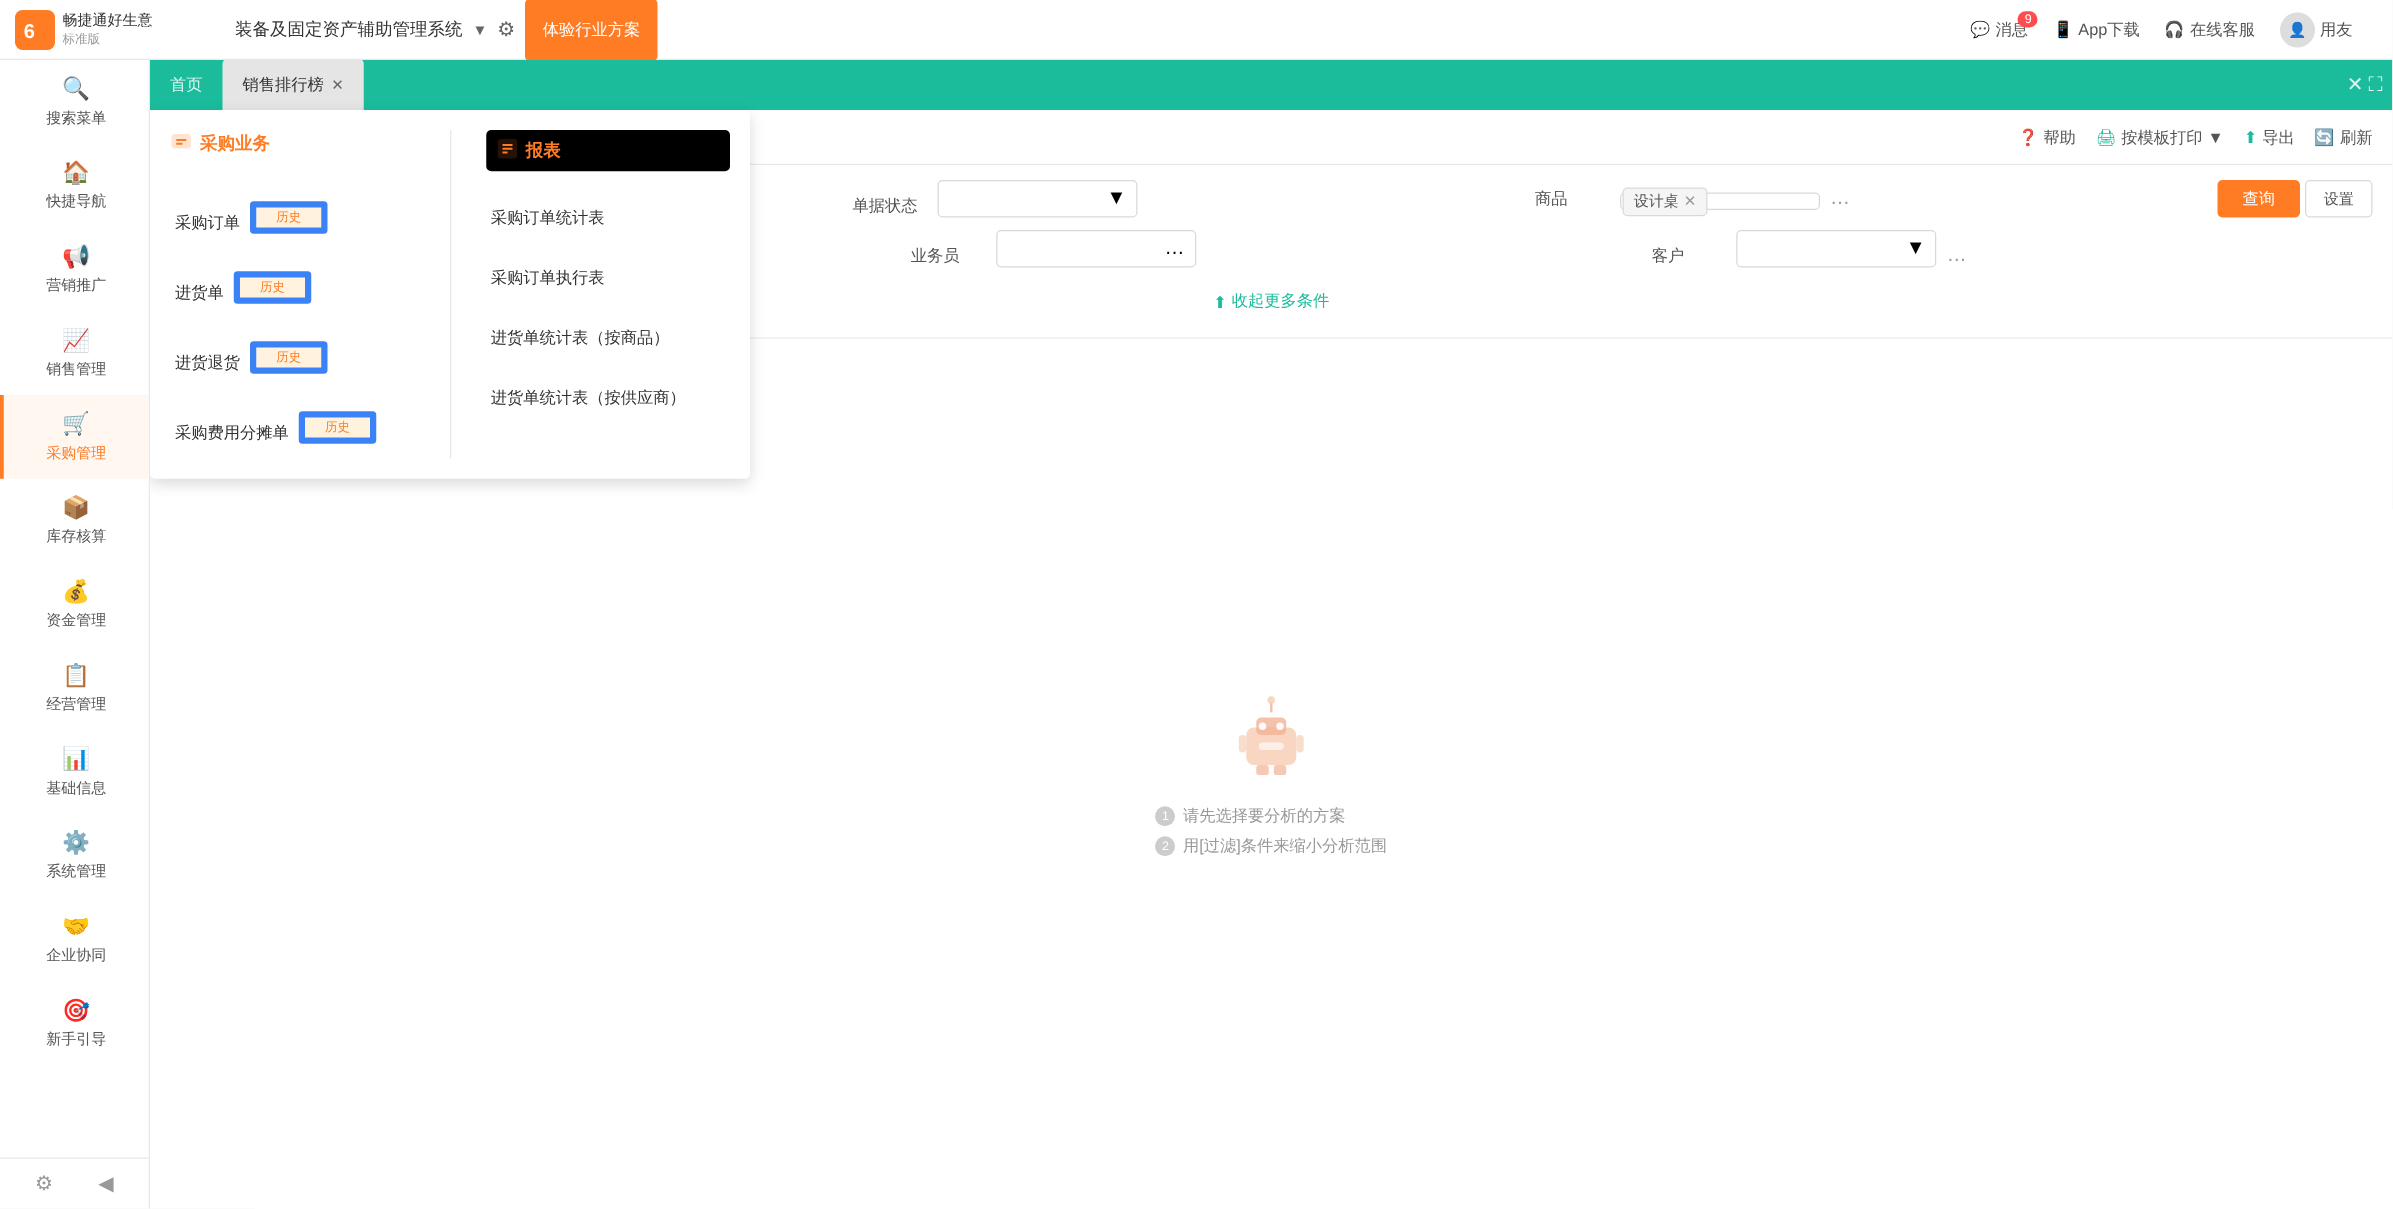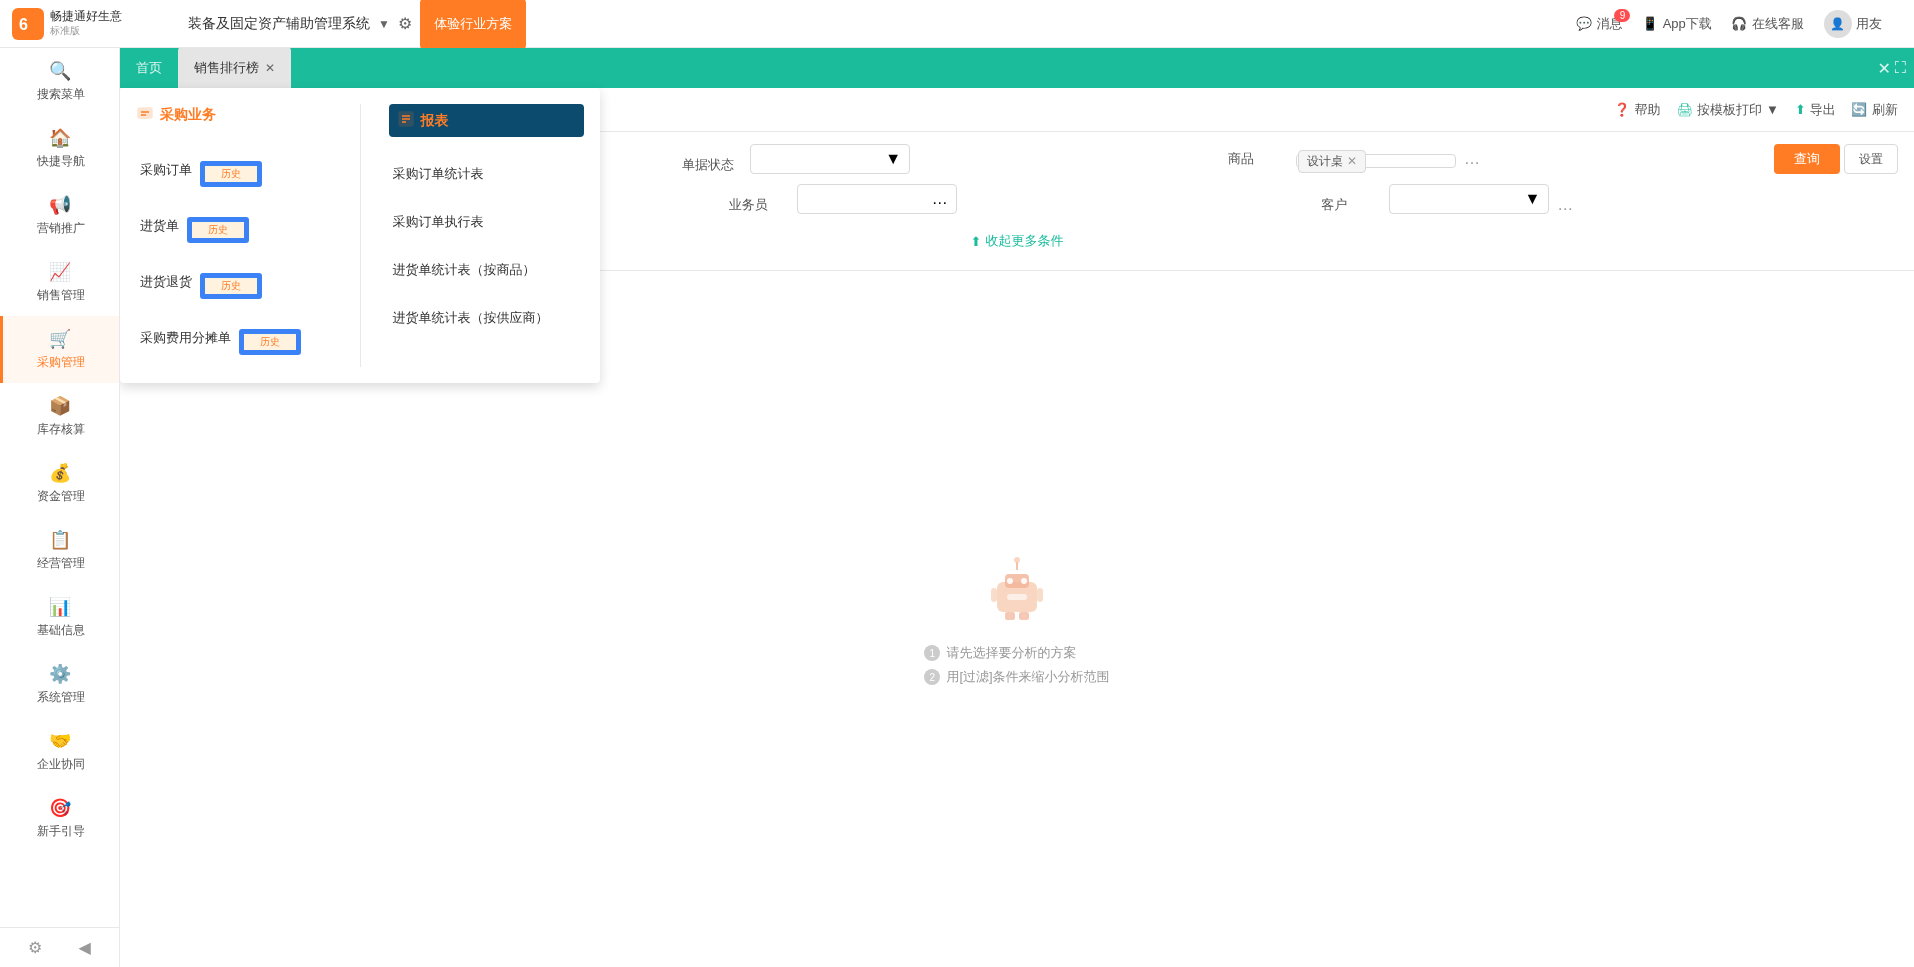--- a/index.html
+++ b/index.html
@@ -406,21 +406,21 @@
       padding-bottom: 8px;
     }
     .dropdown-section-title.reports {
       background: #fff9f0;
       border-radius: 4px;
       padding: 6px 8px;
       margin-bottom: 12px;
     }
     .dropdown-item-row {
       display: flex;
-      align-items: flex-start;
+      align-items: flex-end;
       gap: 8px;
       margin-bottom: 10px;
       padding: 2px 4px;
       cursor: pointer;
       margin-top: 26px;
     }
     .item-label {
       font-size: 13px;
       color: #333;
     }
@@ -692,21 +692,21 @@
         </div>
         <div class="dropdown-item-row">
           <span class="item-label">采购费用分摊单</span>
           <span class="history-tag">历史</span>
         </div>
       </div>
 
       <div class="section-divider"></div>
 
       <div class="dropdown-section">
-        <div class="dropdown-section-title reports" style="background:#0c4a6e;">
+        <div class="dropdown-section-title reports" style="background:#000000;">
           <span>
             <svg width="18" height="18" viewBox="0 0 18 18" fill="none">
               <rect x="2" y="2" width="14" height="14" rx="2" fill="#ff7c24" opacity="0.15" stroke="#ff7c24" stroke-width="1.5"></rect>
               <line x1="5" y1="6" x2="13" y2="6" stroke="#ff7c24" stroke-width="1.5"></line>
               <line x1="5" y1="9" x2="13" y2="9" stroke="#ff7c24" stroke-width="1.5"></line>
               <line x1="5" y1="12" x2="9" y2="12" stroke="#ff7c24" stroke-width="1.5"></line>
             </svg>
           </span>
           <span>报表</span>
         </div>

